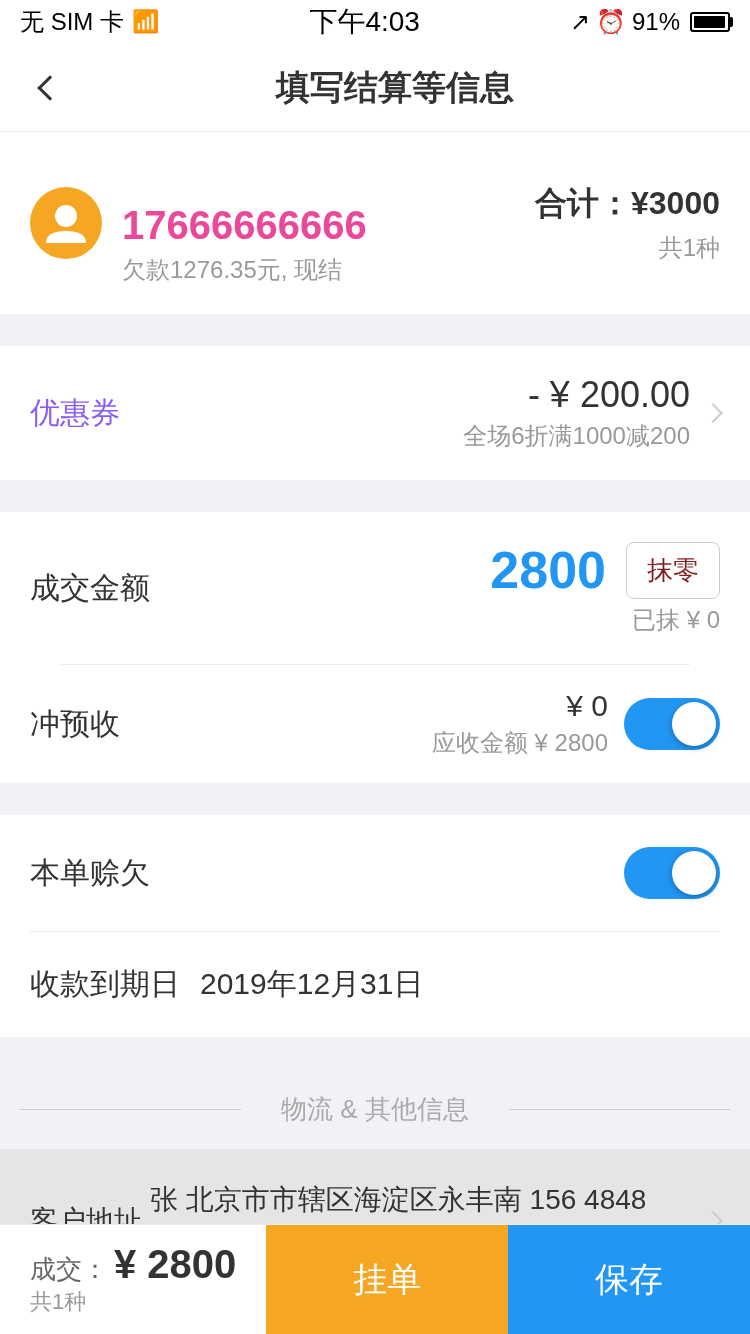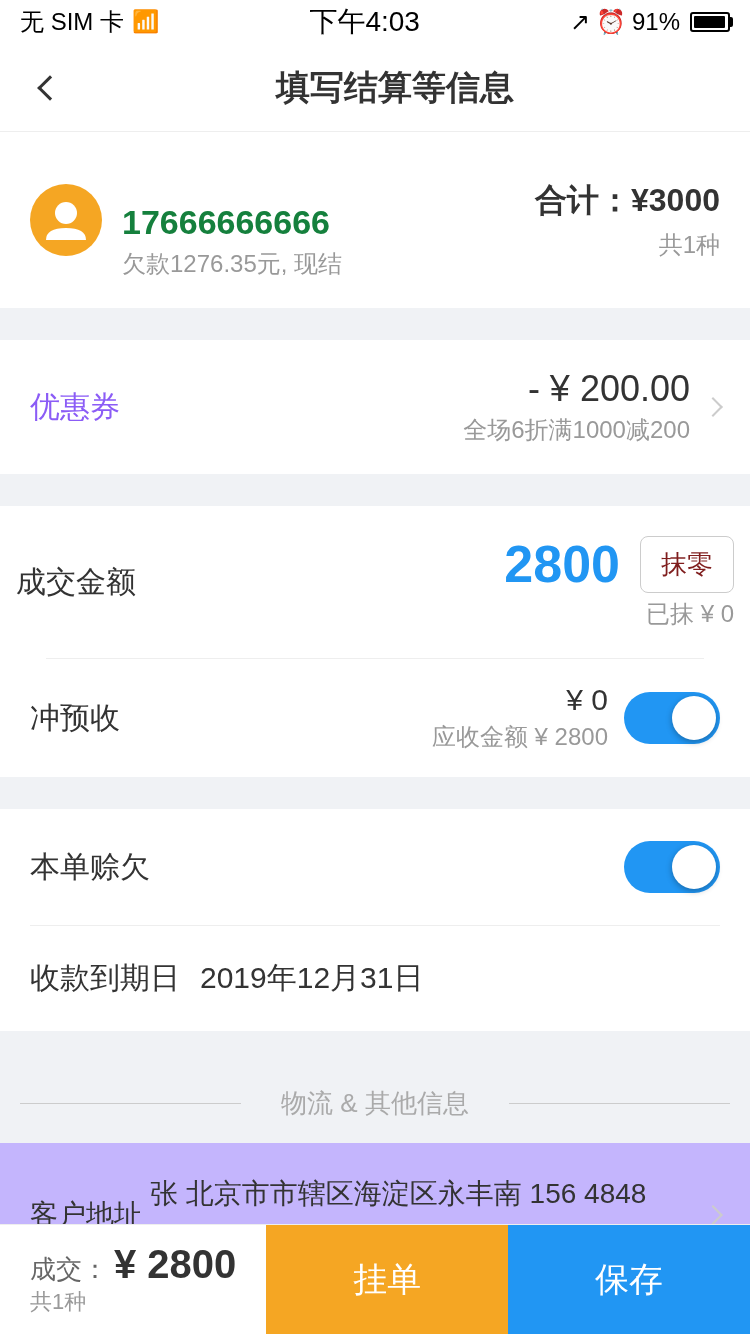--- a/index.html
+++ b/index.html
@@ -135,23 +135,23 @@
     }
     .avatar-icon {
       width: 50px;
       height: 50px;
       color: #fff;
     }
     .customer-info {
       flex: 1;
     }
     .customer-phone {
-      font-size: 34px;
+      font-size: 40px;
       font-weight: 600;
-      color: #15803d;
+      color: #ec4899;
       margin-top: 43px;
     }
     .customer-sub {
       font-size: 24px;
       color: #999;
       margin-top: 6px;
     }
     .customer-total {
       text-align: right;
     }
@@ -213,21 +213,21 @@
 
     
     .gray-sep {
       height: 16px;
       background: #f0f2f5;
     }
 
     
     .amount-section {
       background: #fff;
-      padding: 0 16px;
+      padding: 0 30px;
     }
     .amount-row {
       display: flex;
       align-items: center;
       padding: 28px 0;
     }
     .amount-label {
       font-size: 30px;
       color: #333;
       flex: 1;
@@ -358,21 +358,21 @@
     .section-header-text {
       font-size: 26px;
       color: #aaa;
     }
 
     
     .address-row {
       display: flex;
       align-items: center;
       padding: 30px 30px;
-      background: #c4b5fd;
+      background: #e5e5e5;
     }
     .address-key {
       font-size: 28px;
       color: #333;
       flex: 0 0 120px;
     }
     .address-value {
       flex: 1;
       font-size: 28px;
       color: #333;

